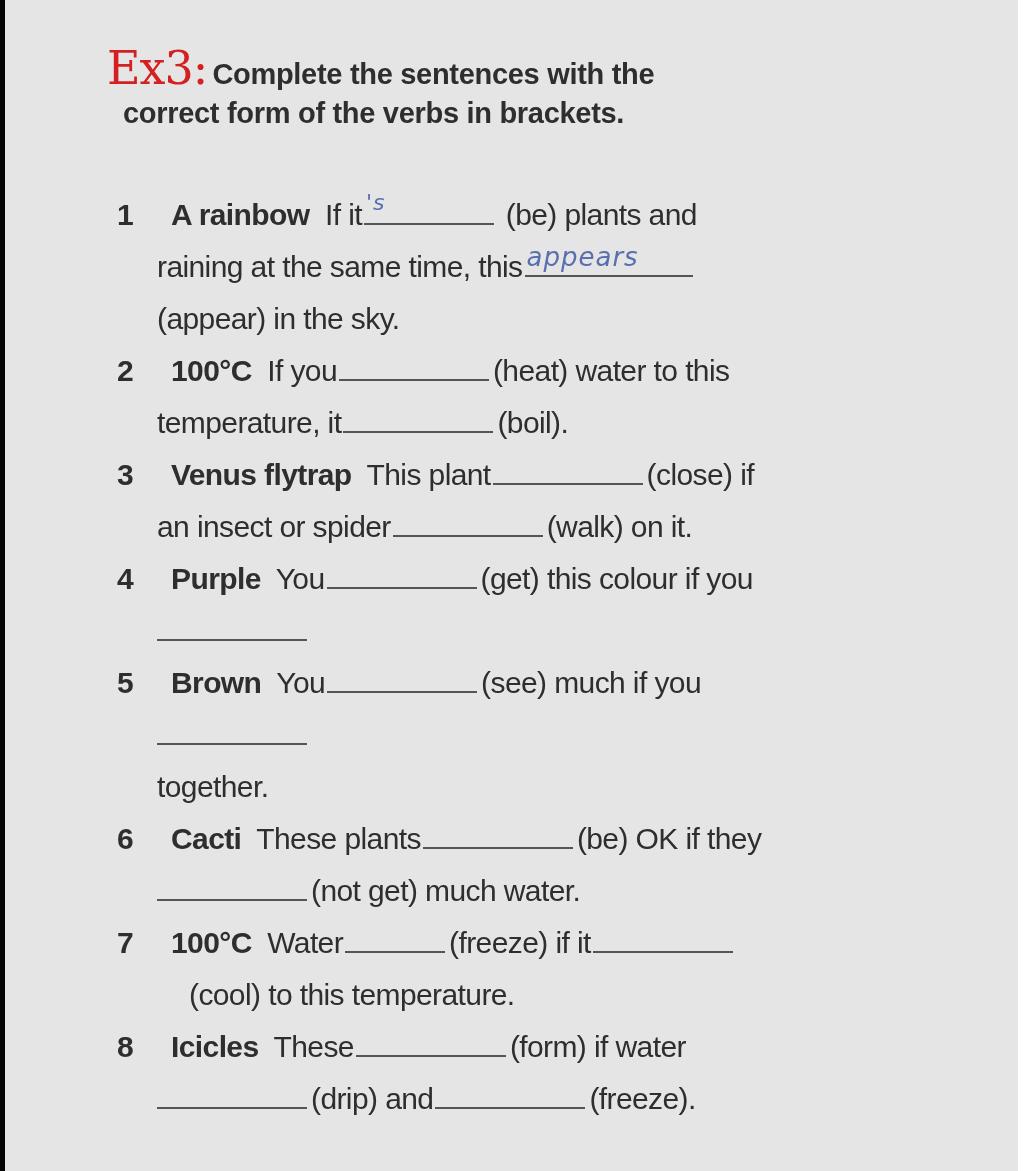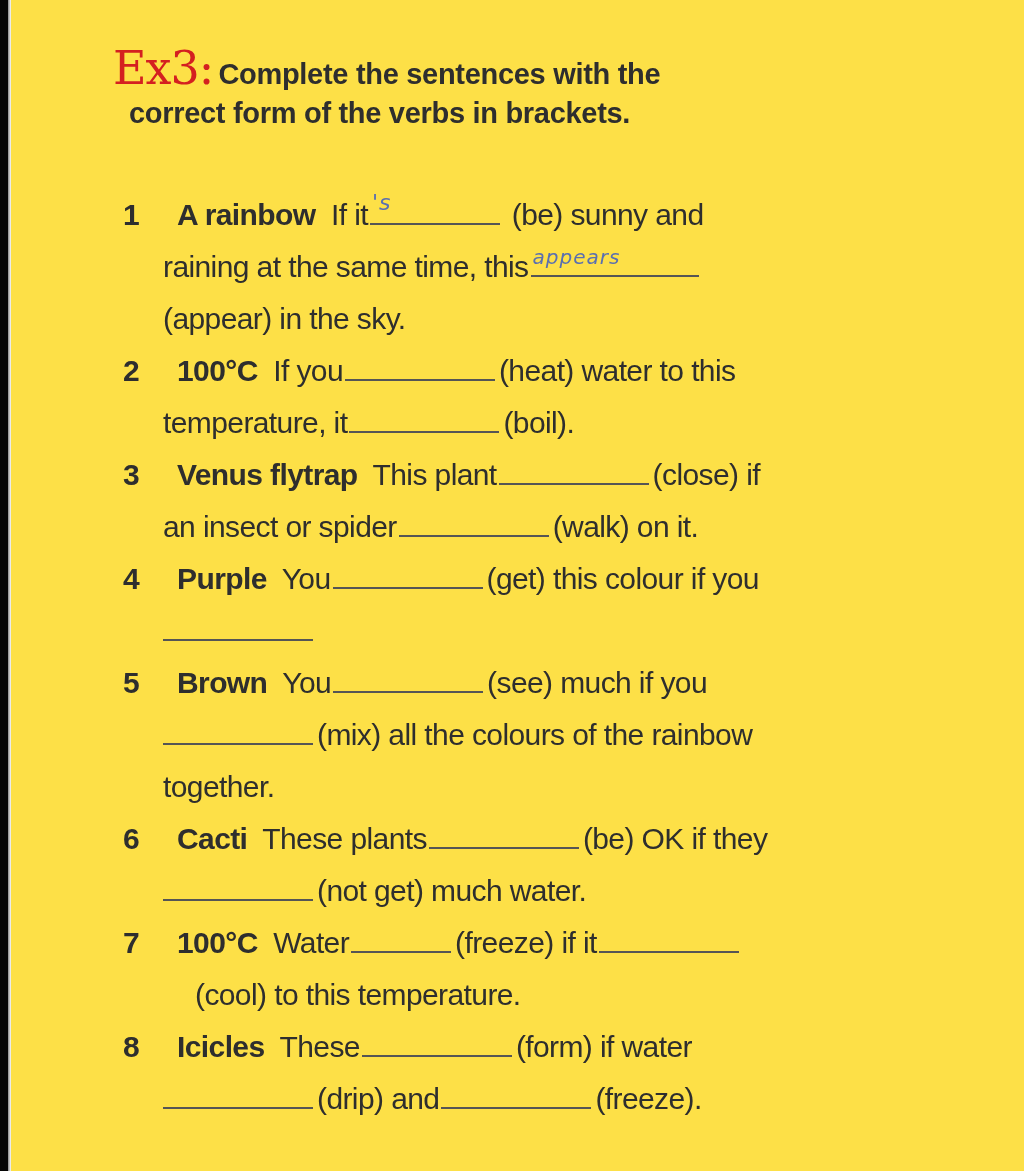--- a/index.html
+++ b/index.html
@@ -15,23 +15,23 @@
       position: absolute; left: 0; top: 0;
       width: 8px; height: 1171px;
       background: #050505;
     }
     .left-edge-fade {
       position: absolute; left: 8px; top: 0;
       width: 3px; height: 1171px;
       background: linear-gradient(to right, #888, #fff);
     }
     .page {
-      position: absolute; left: 11px; top: 0;
+      position: absolute; left: 5px; top: 0;
       width: 1013px; height: 1171px;
-      background: #fde047;
+      background: #e5e5e5;
     }
     .header {
       position: absolute; left: 102px; top: 42px;
       width: 760px;
     }
     .ex-label {
       font-family: "DejaVu Serif", serif;
       color: #d42020;
       font-size: 46px;
       font-weight: normal;
@@ -70,21 +70,21 @@
       border-bottom: 2px solid #555;
       height: 26px;
       vertical-align: baseline;
       position: relative;
       margin: 0 4px 0 2px;
     }
     .answer {
       font-family: "DejaVu Sans", sans-serif;
       font-style: italic;
       color: #5a6fb0;
-      font-size: 20px;
+      font-size: 26px;
       position: absolute;
       left: 2px; bottom: -2px;
       letter-spacing: 1px;
     }
     .answer.apostrophe { font-size: 22px; bottom: 0px; }
   </style>
 </head>
 <body>
 
 <div class="left-edge"></div>
@@ -98,21 +98,21 @@
       <span class="instr">Complete the sentences with the</span>
     </div>
     <div class="instr instr-line2">correct form of the verbs in brackets.</div>
   </div>
 
   <div class="exercises">
 
     <div class="line" style="top:0px;">
       <span class="num">1</span><span class="topic">A rainbow</span>&nbsp;
       <span>If it</span><span class="blank" style="width:130px;"><span class="answer apostrophe">'s</span></span>
-      <span>(be) sunny and</span>
+      <span>(be) plants and</span>
     </div>
     <div class="line" style="top:52px; left:40px;">
       <span>raining at the same time, this</span><span class="blank" style="width:168px;"><span class="answer">appears</span></span>
     </div>
     <div class="line" style="top:104px; left:40px;">
       <span>(appear) in the sky.</span>
     </div>
 
     <div class="line" style="top:156px;">
       <span class="num">2</span><span class="topic">100°C</span>&nbsp;
@@ -136,21 +136,21 @@
     </div>
     <div class="line" style="top:416px; left:40px;">
       <span class="blank" style="width:150px; margin-left:0;"></span>
     </div>
 
     <div class="line" style="top:468px;">
       <span class="num">5</span><span class="topic">Brown</span>&nbsp;
       <span>You</span><span class="blank" style="width:150px;"></span><span>(see) much if you</span>
     </div>
     <div class="line" style="top:520px; left:40px;">
-      <span class="blank" style="width:150px; margin-left:0;"></span><span>(mix) all the colours of the rainbow</span>
+      <span class="blank" style="width:150px; margin-left:0;"></span>
     </div>
     <div class="line" style="top:572px; left:40px;text-align:right;">
       <span>together.</span>
     </div>
 
     <div class="line" style="top:624px;">
       <span class="num">6</span><span class="topic">Cacti</span>&nbsp;
       <span>These plants</span><span class="blank" style="width:150px;"></span><span>(be) OK if they</span>
     </div>
     <div class="line" style="top:676px; left:40px;">

